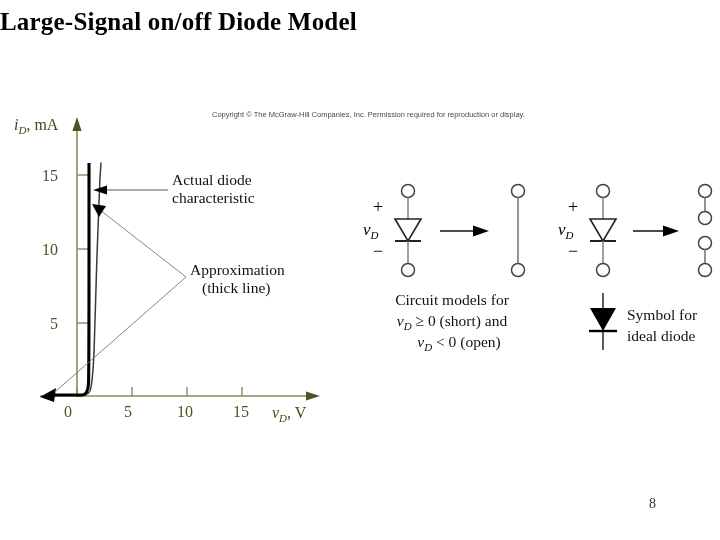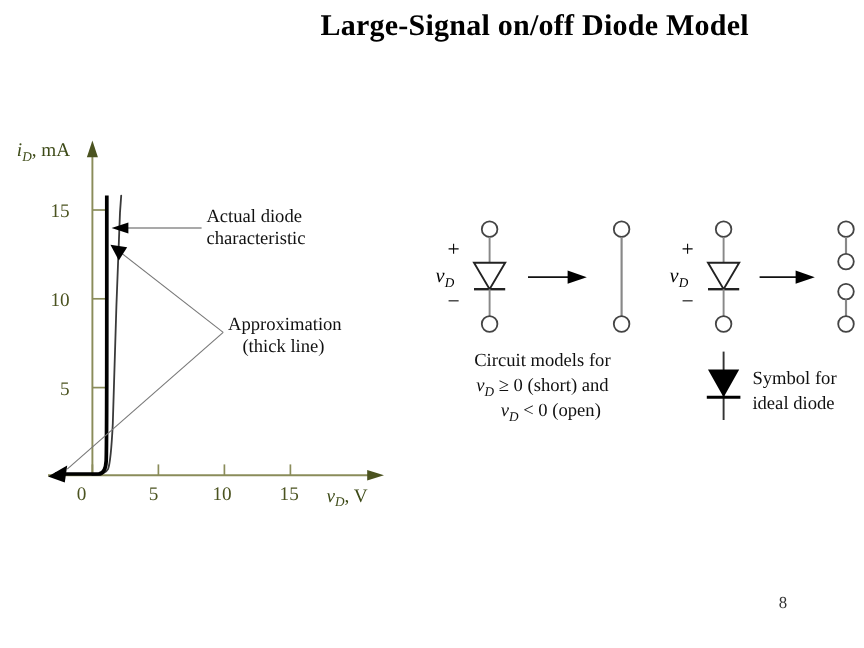--- a/index.html
+++ b/index.html
@@ -19,21 +19,21 @@
     position: absolute;
     left: 0; top: 0;
     width: 720px;
     height: 540px;
   }
   .slide-title {
     position: absolute;
     left: 0;
     top: 8px;
     width: 624px;
-    text-align: right;
+    text-align: left;
     font-family: "Liberation Serif", serif;
     font-weight: bold;
     font-size: 25px;
     letter-spacing: 0.2px;
     color: #000000;
   }
   .copyright {
     position: absolute;
     left: 212px;
     top: 110px;
@@ -84,20 +84,21 @@
     font-family: "Liberation Serif", serif;
   }
 </style>
 </head>
 <body>
 
 <div id="slide">
 
   <div class="slide-title">Large-Signal on/off Diode Model</div>
 
+  <div class="copyright">Copyright © The McGraw-Hill Companies, Inc. Permission required for reproduction or display.</div>
 
   <svg class="plot-svg" width="360" height="330" viewBox="0 0 360 330">
 
     <text x="14" y="25" class="axis-name">
       <tspan font-style="italic">i</tspan><tspan font-style="italic" font-size="11" dy="4">D</tspan><tspan dy="-4" font-style="normal">, mA</tspan>
     </text>
 
     <g>
 
       <line x1="77" y1="291" x2="77" y2="22" stroke="#8a8c5a" stroke-width="1.6"></line>

